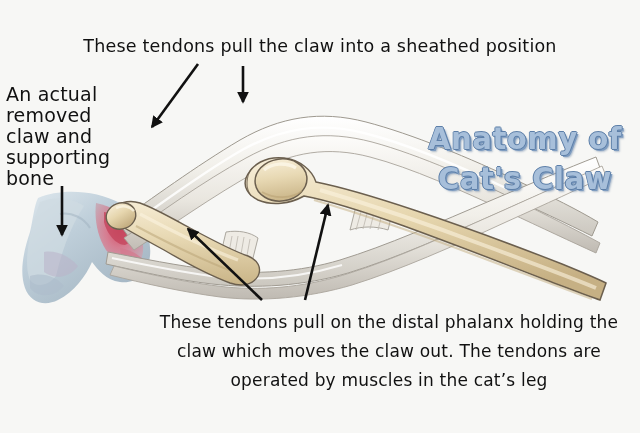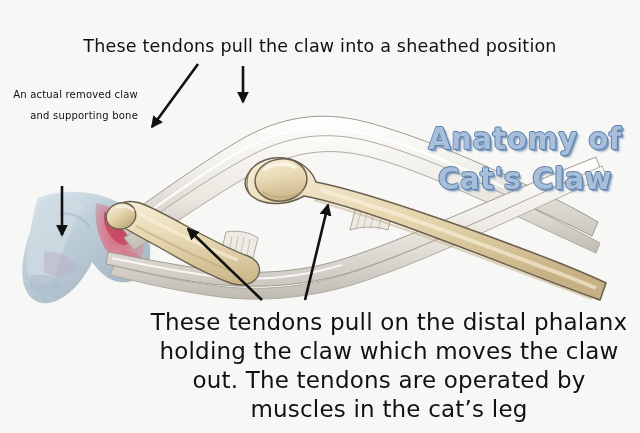--- a/index.html
+++ b/index.html
@@ -37,31 +37,31 @@
     left: 0;
     top: 36px;
     width: 640px;
     text-align: center;
     font-size: 17.5px;
   }
   #caption-left {
     left: 6px;
     top: 84px;
     width: 132px;
-    text-align: right;
-    font-size: 10px;
+    text-align: left;
+    font-size: 19px;
     line-height: 21px;
     white-space: normal;
   }
   #caption-bottom {
     left: 150px;
     top: 308px;
     width: 478px;
     text-align: center;
-    font-size: 23px;
+    font-size: 17px;
     line-height: 29px;
     white-space: normal;
   }
   #title-block {
     position: absolute;
     left: 418px;
     top: 118px;
     width: 214px;
     text-align: center;
     font-family: "DejaVu Sans", sans-serif;

